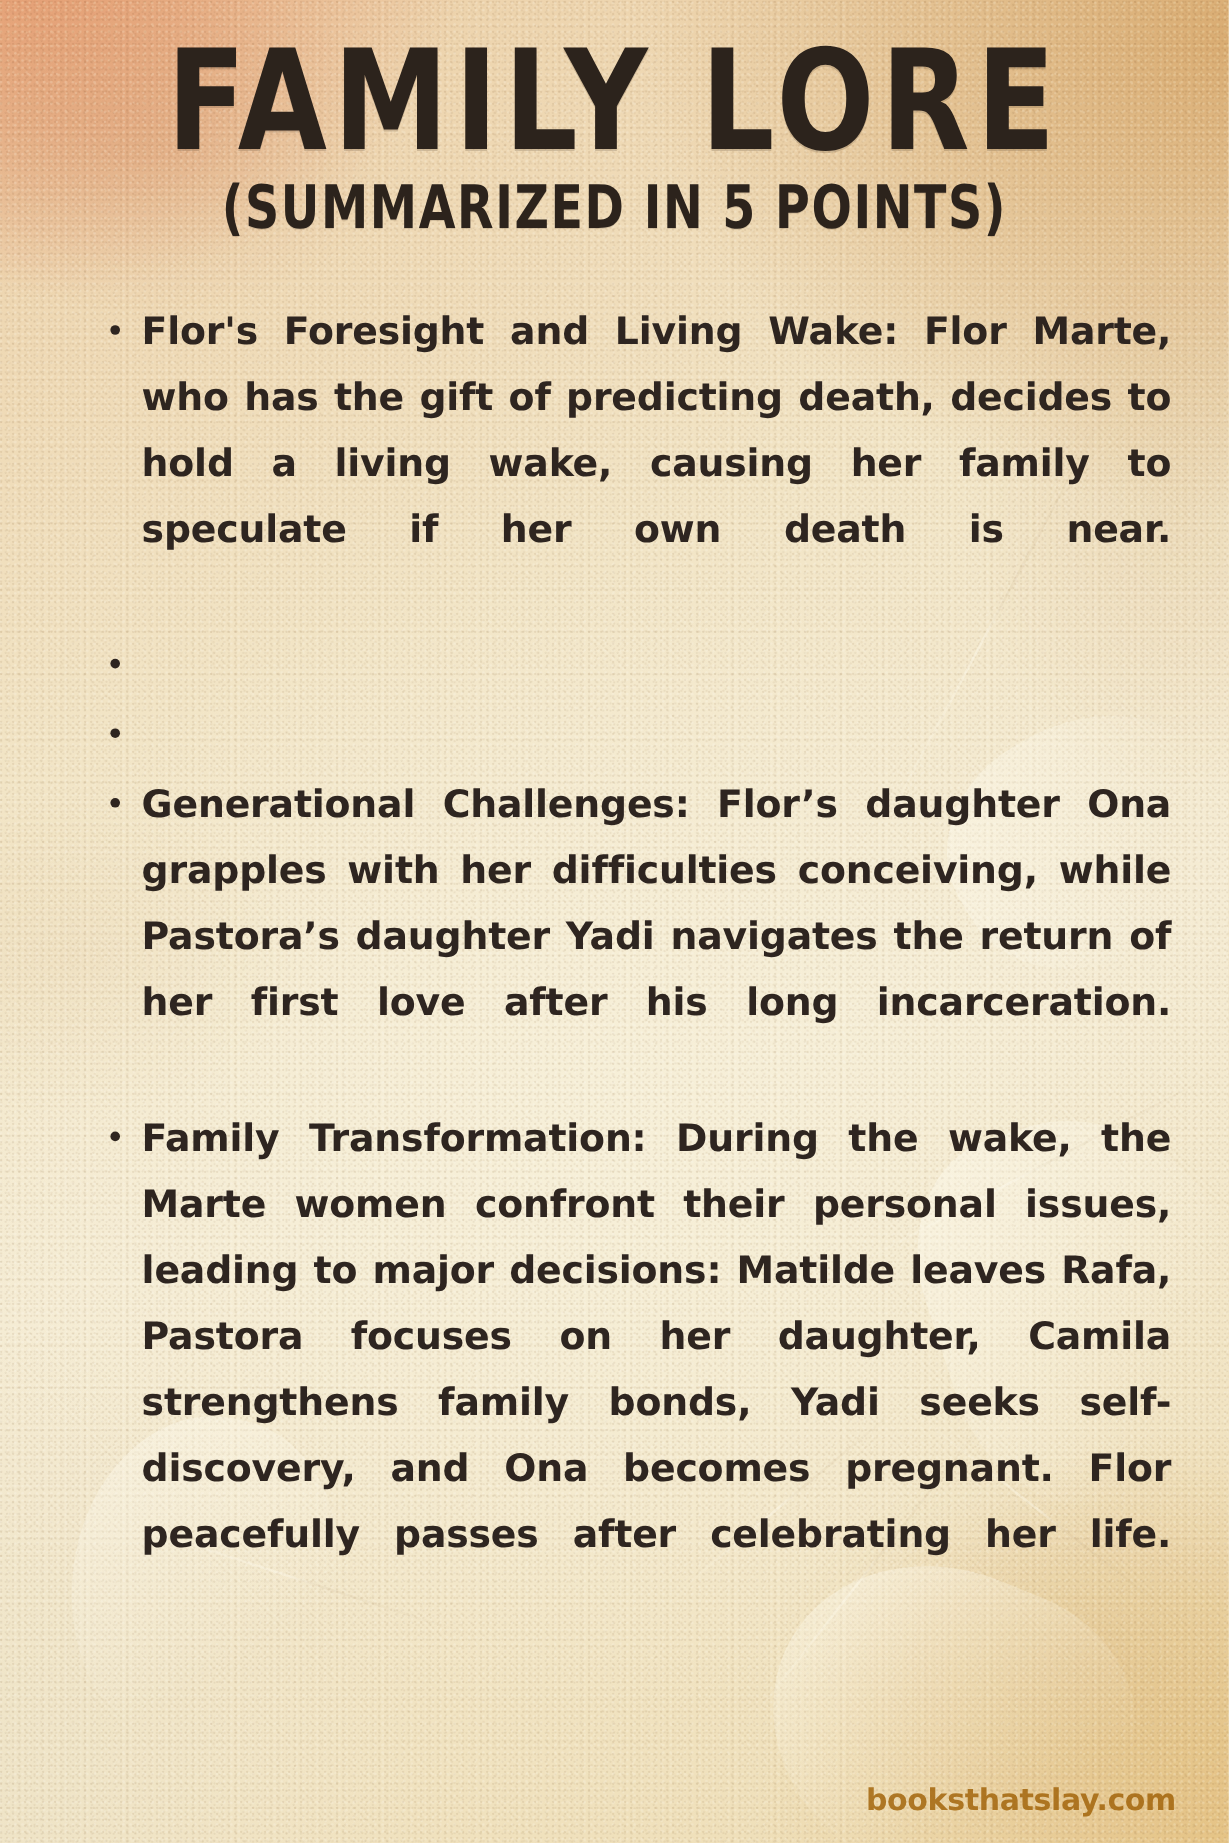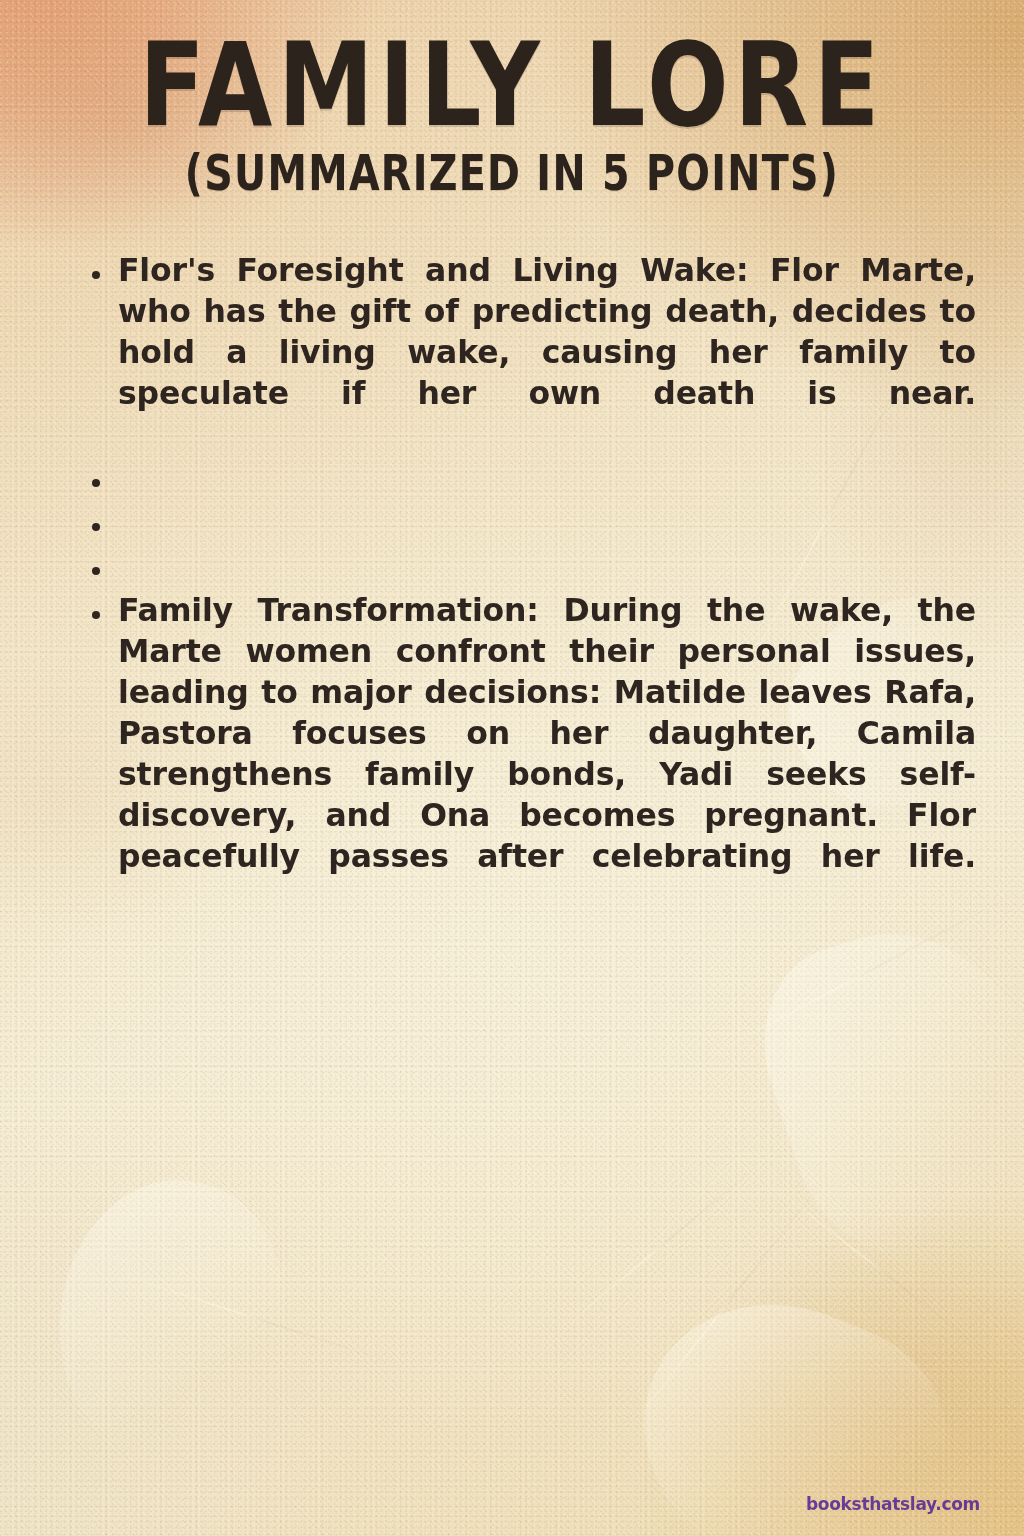--- a/index.html
+++ b/index.html
@@ -164,21 +164,21 @@
   }
 
   .point {
     position: relative;
     padding-left: 26px;
     margin: 0 0 3px 0;
     color: #2e2520;
     font-family: "DejaVu Sans", "Liberation Sans", sans-serif;
     font-weight: 700;
     font-size: 31.5px;
-    line-height: 41px;
+    line-height: 55px;
     text-align: justify;
     text-justify: inter-word;
     letter-spacing: -0.15px;
     word-spacing: 0.5px;
   }
   .point::after {
     content: "";
     display: inline-block;
     width: 100%;
   }
@@ -192,25 +192,25 @@
     border-radius: 50%;
     background: #2e2520;
   }
 
   .point-text { display: inline; }
 
   .watermark {
     position: absolute;
     right: 44px;
     bottom: 22px;
-    color: #4c1d95;
+    color: #a16207;
     opacity: .82;
     font-family: "DejaVu Sans", "Liberation Sans", sans-serif;
     font-weight: 700;
-    font-size: 17px;
+    font-size: 25px;
     letter-spacing: -0.3px;
   }
 </style>
 </head>
 <body>
 
 <div class="page">
 
   <div class="wash"></div>
   <div class="wash2"></div>
@@ -248,20 +248,21 @@
       <li class="point">
         <span class="bullet"></span>
       </li>
 
       <li class="point">
         <span class="bullet"></span>
       </li>
 
       <li class="point">
         <span class="bullet"></span>
+        <span class="point-text">Generational Challenges: Flor’s daughter Ona grapples with her difficulties conceiving, while Pastora’s daughter Yadi navigates the return of her first love after his long incarceration.</span>
       </li>
 
       <li class="point">
         <span class="bullet"></span>
         <span class="point-text">Family Transformation: During the wake, the Marte women confront their personal issues, leading to major decisions: Matilde leaves Rafa, Pastora focuses on her daughter, Camila strengthens family bonds, Yadi seeks self-discovery, and Ona becomes pregnant. Flor peacefully passes after celebrating her life.</span>
       </li>
 
     </ul>
 
     <div class="watermark">booksthatslay.com</div>

